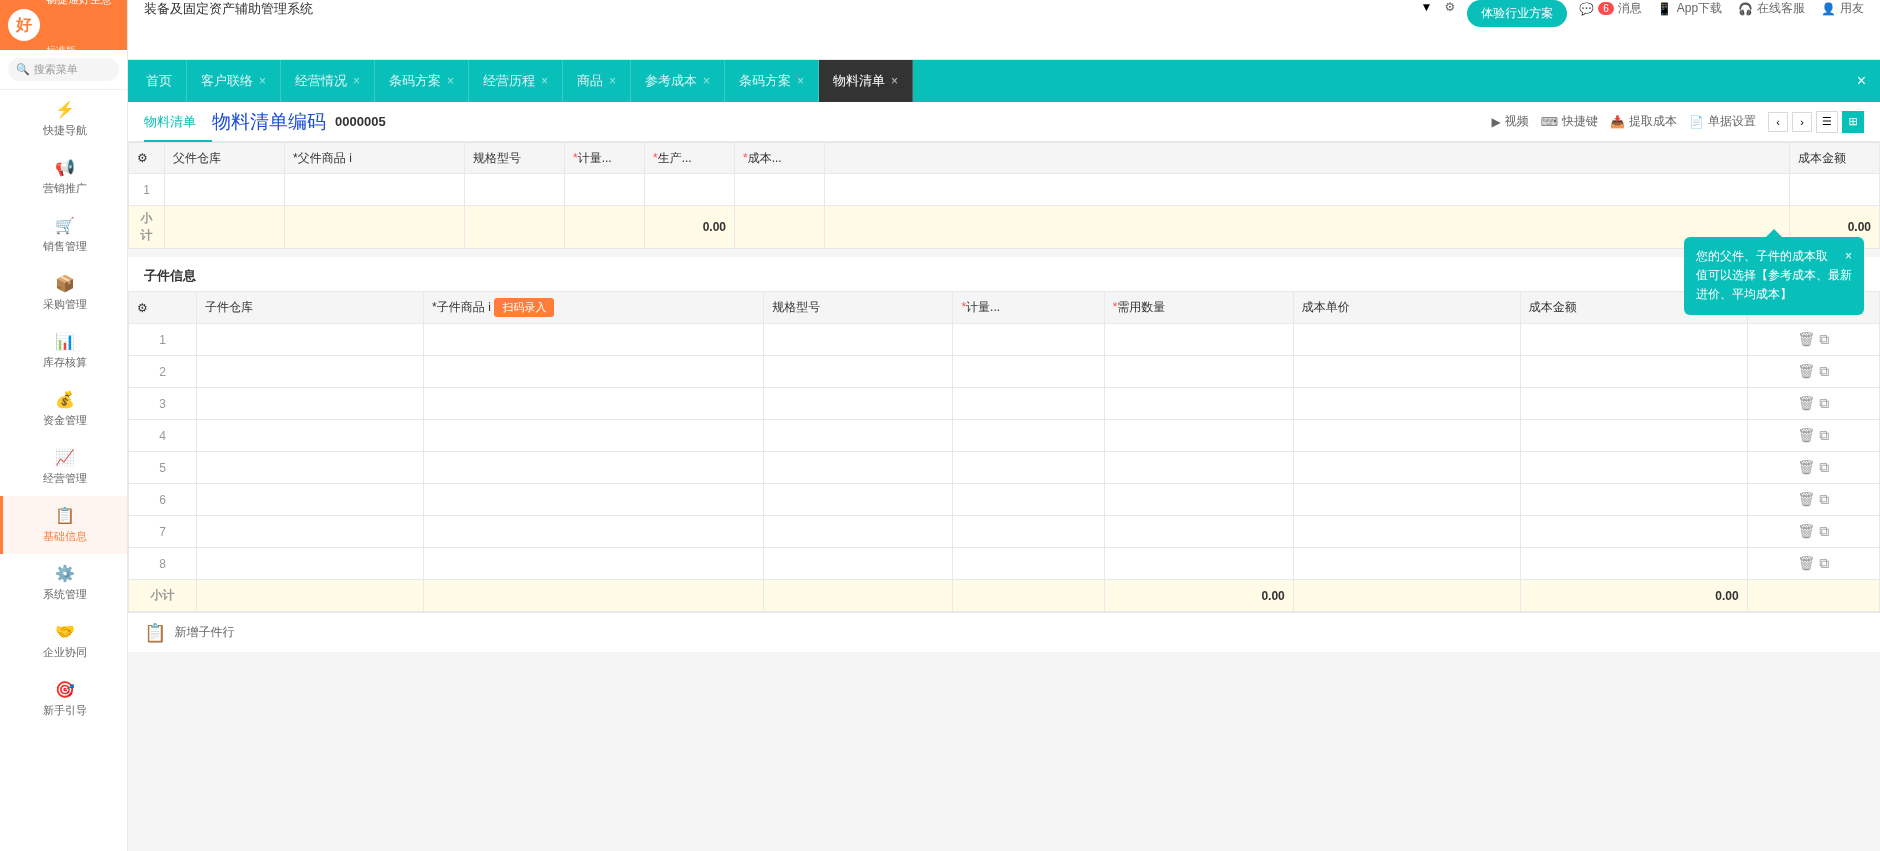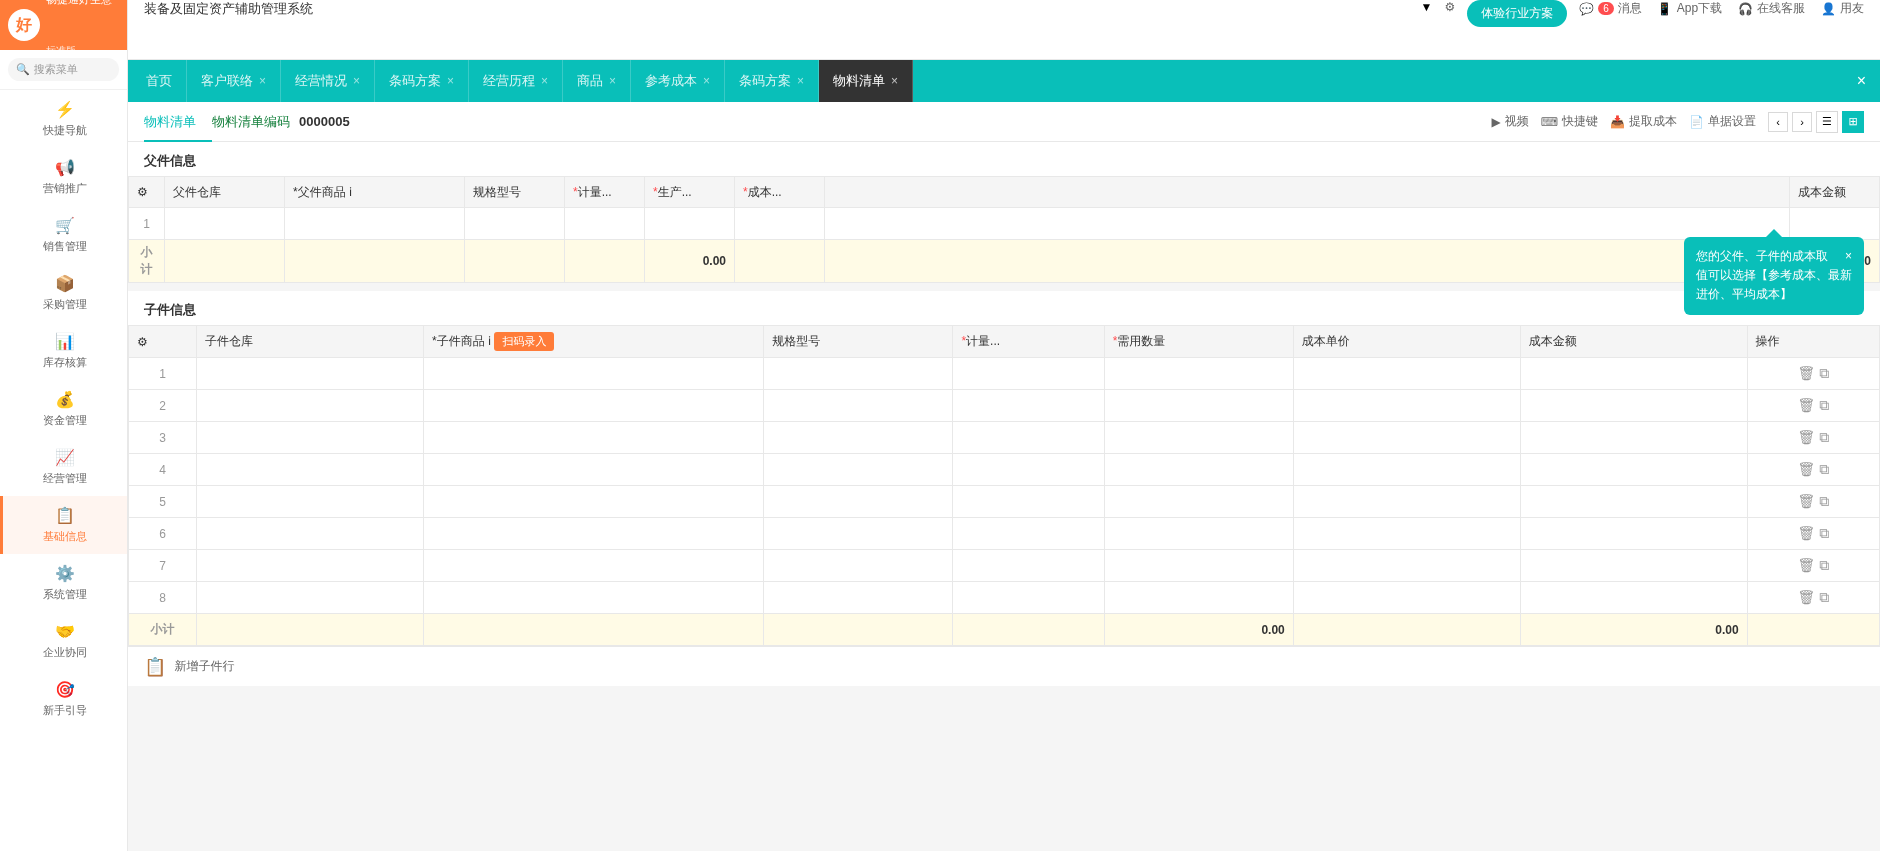--- a/index.html
+++ b/index.html
@@ -360,21 +360,21 @@
     <div class="global-close">×</div>
   </div>
 
   <div class="content">
     <div class="content-wrapper">
 
       <div style="background:#fff;border-bottom:1px solid #e8e8e8;display:flex;align-items:center;padding:0 16px;height:40px;justify-content:space-between;">
         <div style="display:flex;align-items:center;gap:0;">
           <div class="sub-tab active" style="padding:0 16px 0 0;height:40px;line-height:40px;">物料清单</div>
           <div style="display:flex;align-items:center;height:40px;">
-            <span style="color:#15803d;font-size:13px;">物料清单编码</span>
+            <span style="color:#1d4ed8;font-size:19px;">物料清单编码</span>
             <span style="color:#333;font-size:13px;margin-left:9px;font-weight:bold;">0000005</span>
           </div>
         </div>
         <div style="display:flex;align-items:center;gap:12px;">
           <div class="toolbar-item">
             <span>▶</span>
             <span>视频</span>
           </div>
           <div class="toolbar-item">
             <span>⌨</span>
@@ -396,21 +396,20 @@
           </div>
         </div>
       </div>
 
       <div class="tooltip-box">
         <span class="tooltip-close">×</span>
         <span>您的父件、子件的成本取值可以选择【参考成本、最新进价、平均成本】</span>
       </div>
 
       <div class="section">
-        <div class="section-title">父件信息</div>
         <table class="data-table">
           <thead>
             <tr>
               <th class="col-settings">⚙</th>
               <th class="col-warehouse">父件仓库</th>
               <th class="col-product">*父件商品 ℹ</th>
               <th class="col-spec">规格型号</th>
               <th class="col-unit"><span class="required">*</span>计量...</th>
               <th class="col-produce"><span class="required">*</span>生产...</th>
               <th class="col-cost"><span class="required">*</span>成本...</th>

